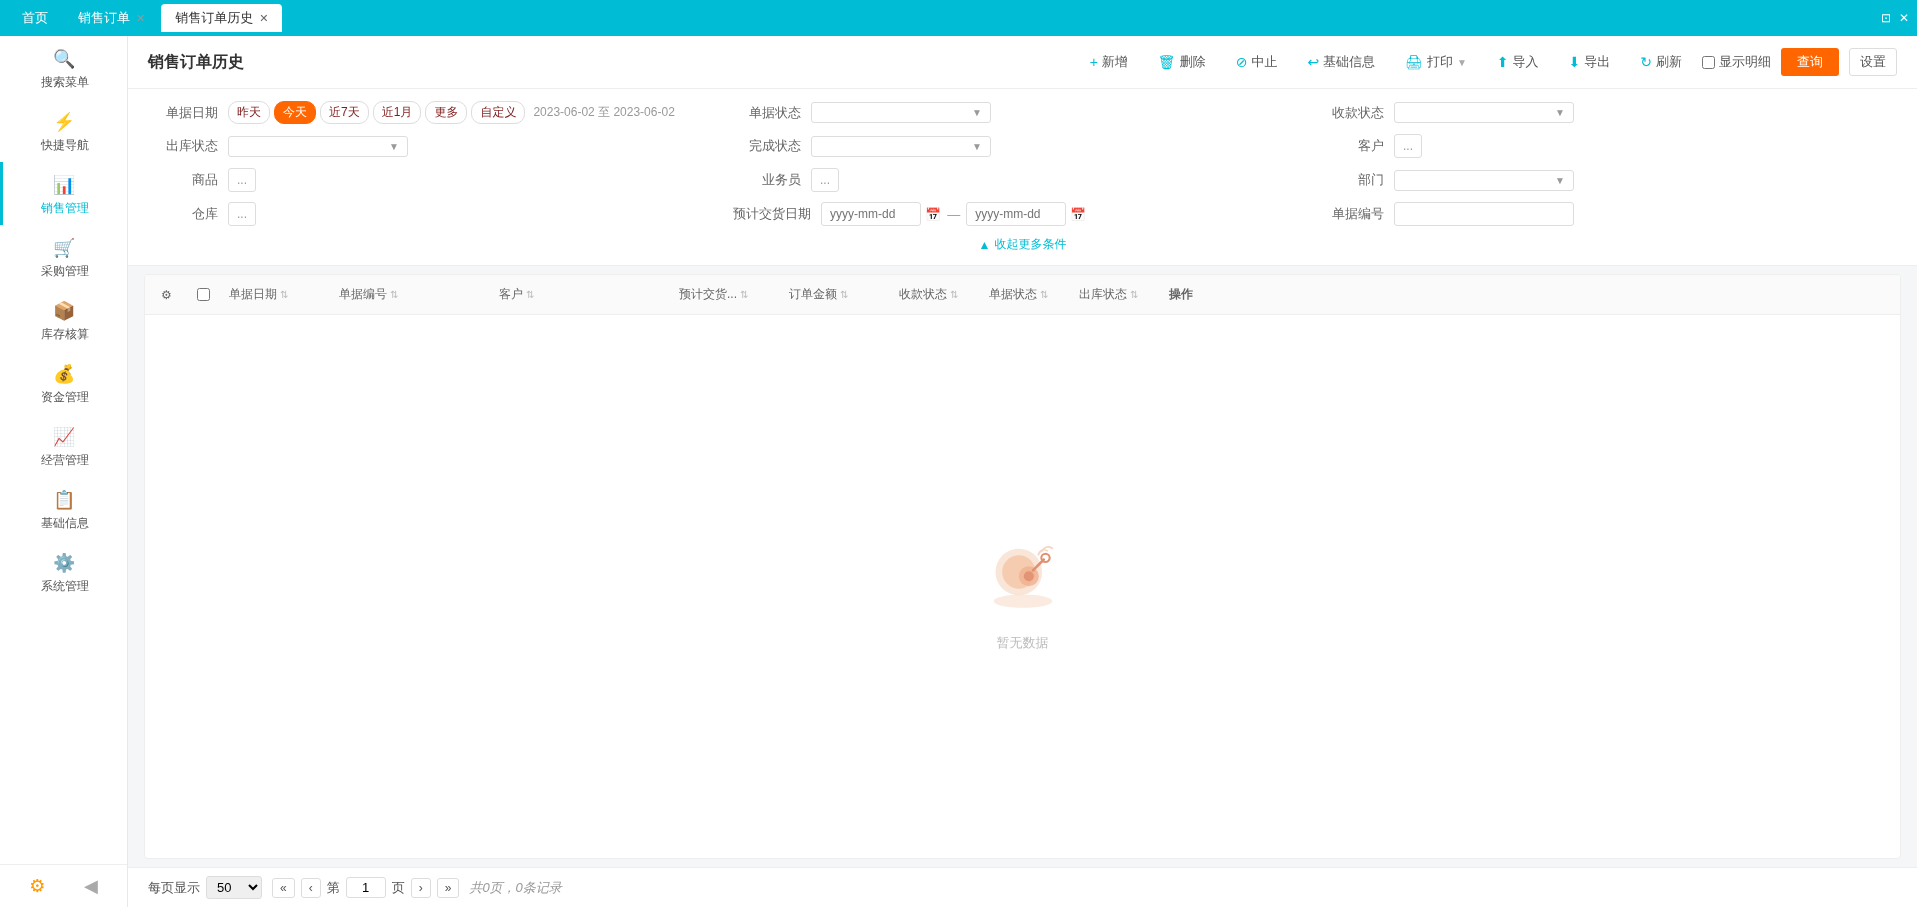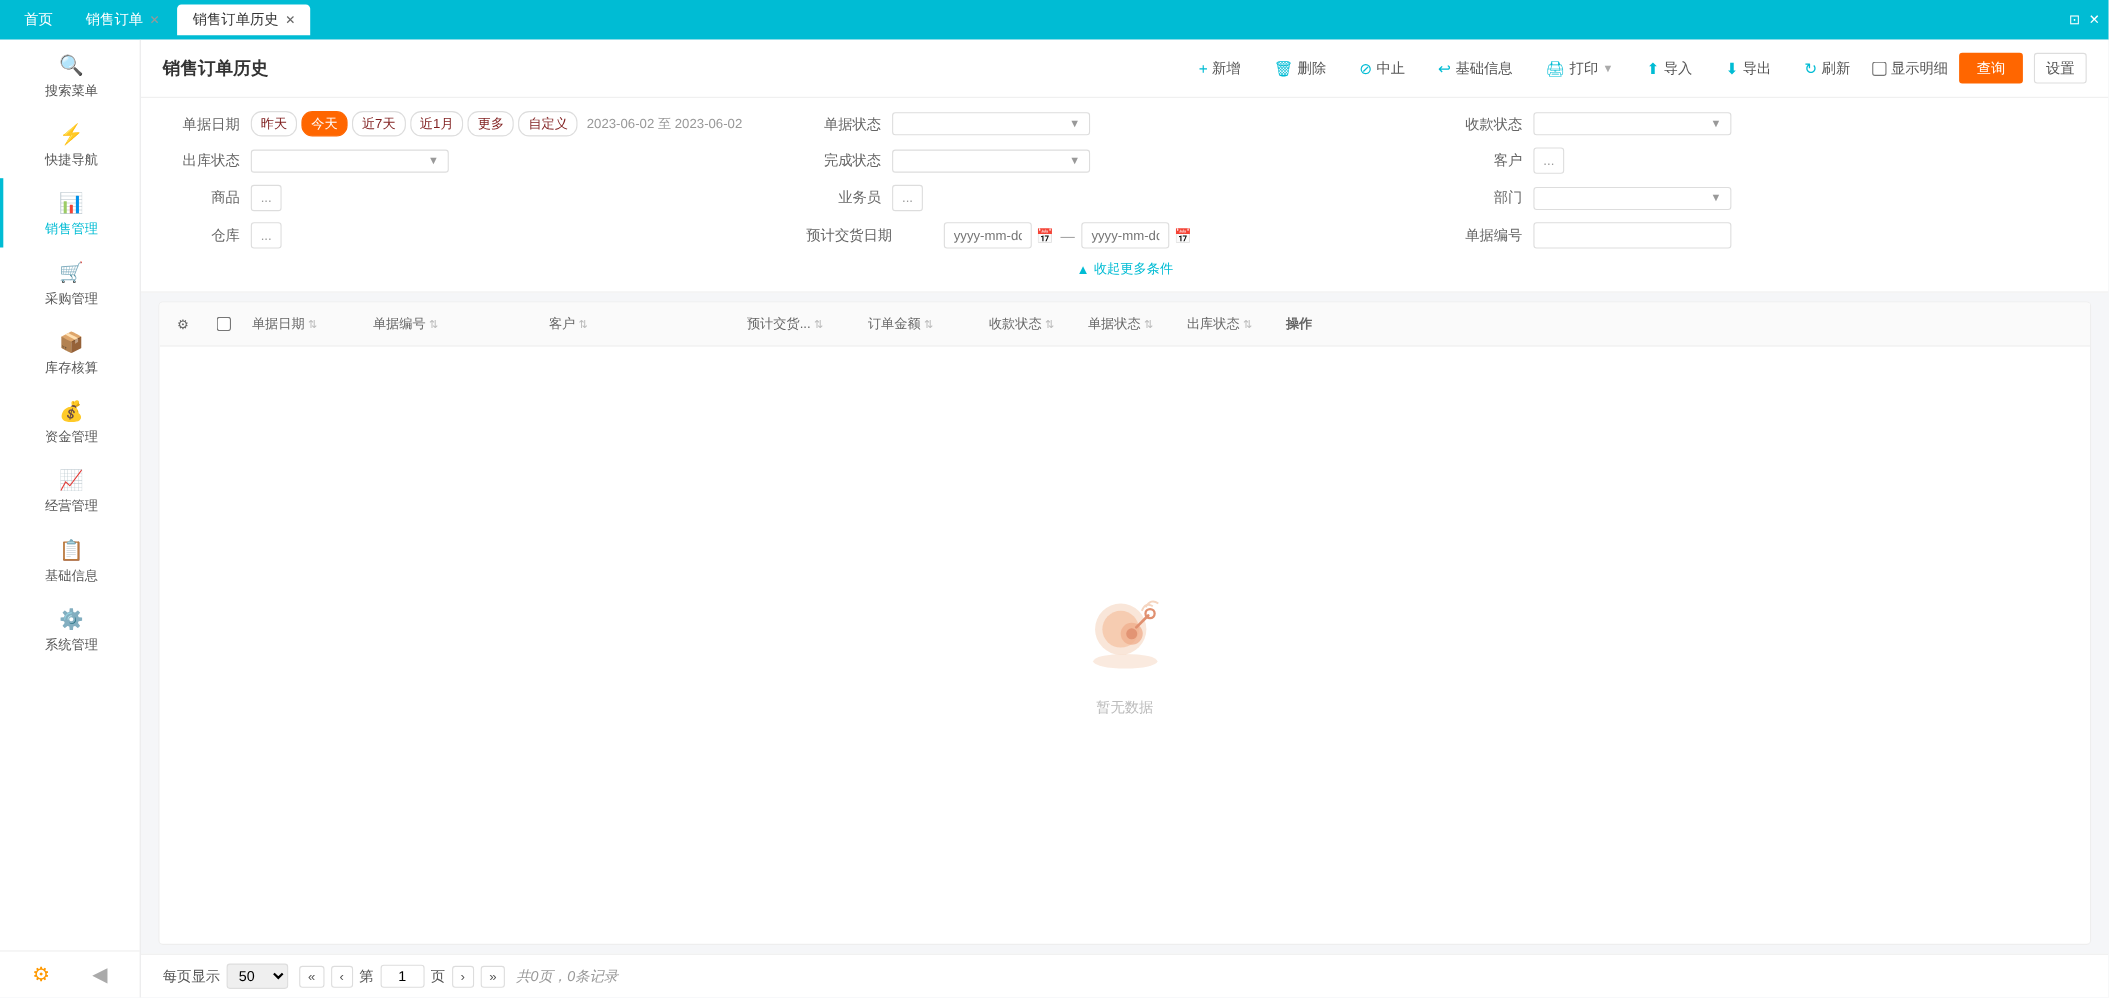--- a/index.html
+++ b/index.html
@@ -217,21 +217,21 @@
       cursor: pointer;
       color: #999;
       font-size: 12px;
     }
     .date-input {
       border: 1px solid #ddd;
       border-radius: 3px;
       padding: 4px 8px;
       font-size: 12px;
       color: #bbb;
-      width: 80px;
+      width: 100px;
     }
     .date-sep { margin: 0 6px; color: #999; }
     .calendar-icon { color: #00bcd4; margin-left: 4px; cursor: pointer; }
     .collapse-btn {
       display: flex;
       align-items: center;
       justify-content: center;
       color: #00bcd4;
       cursor: pointer;
       font-size: 12px;
@@ -555,21 +555,21 @@
         </div>
       </div>
 
       <div class="filter-row">
         <div class="filter-cell" style="flex: 1 1 33.3%;">
           <span class="filter-label">仓库</span>
           <div class="filter-control">
             <button class="ellipsis-btn">...</button>
           </div>
         </div>
-        <div class="filter-cell" style="flex: 1 1 33.3%; gap: 37px;">
+        <div class="filter-cell" style="flex: 1 1 33.3%;">
           <span class="filter-label" style="width:90px;">预计交货日期</span>
           <div class="filter-control">
             <input class="date-input" type="text" placeholder="yyyy-mm-dd" style="">
             <span class="calendar-icon">📅</span>
             <span class="date-sep">—</span>
             <input class="date-input" type="text" placeholder="yyyy-mm-dd" style="">
             <span class="calendar-icon">📅</span>
           </div>
         </div>
         <div class="filter-cell" style="flex: 1 1 33.3%;">

